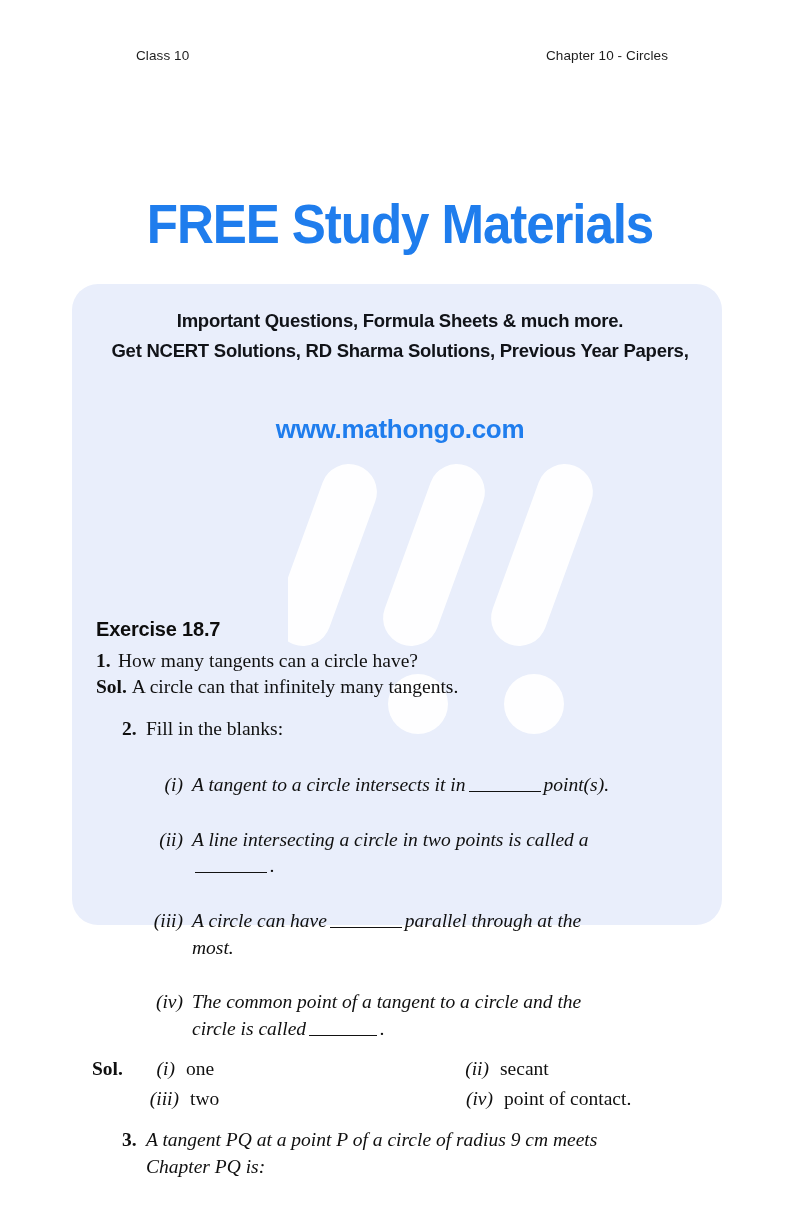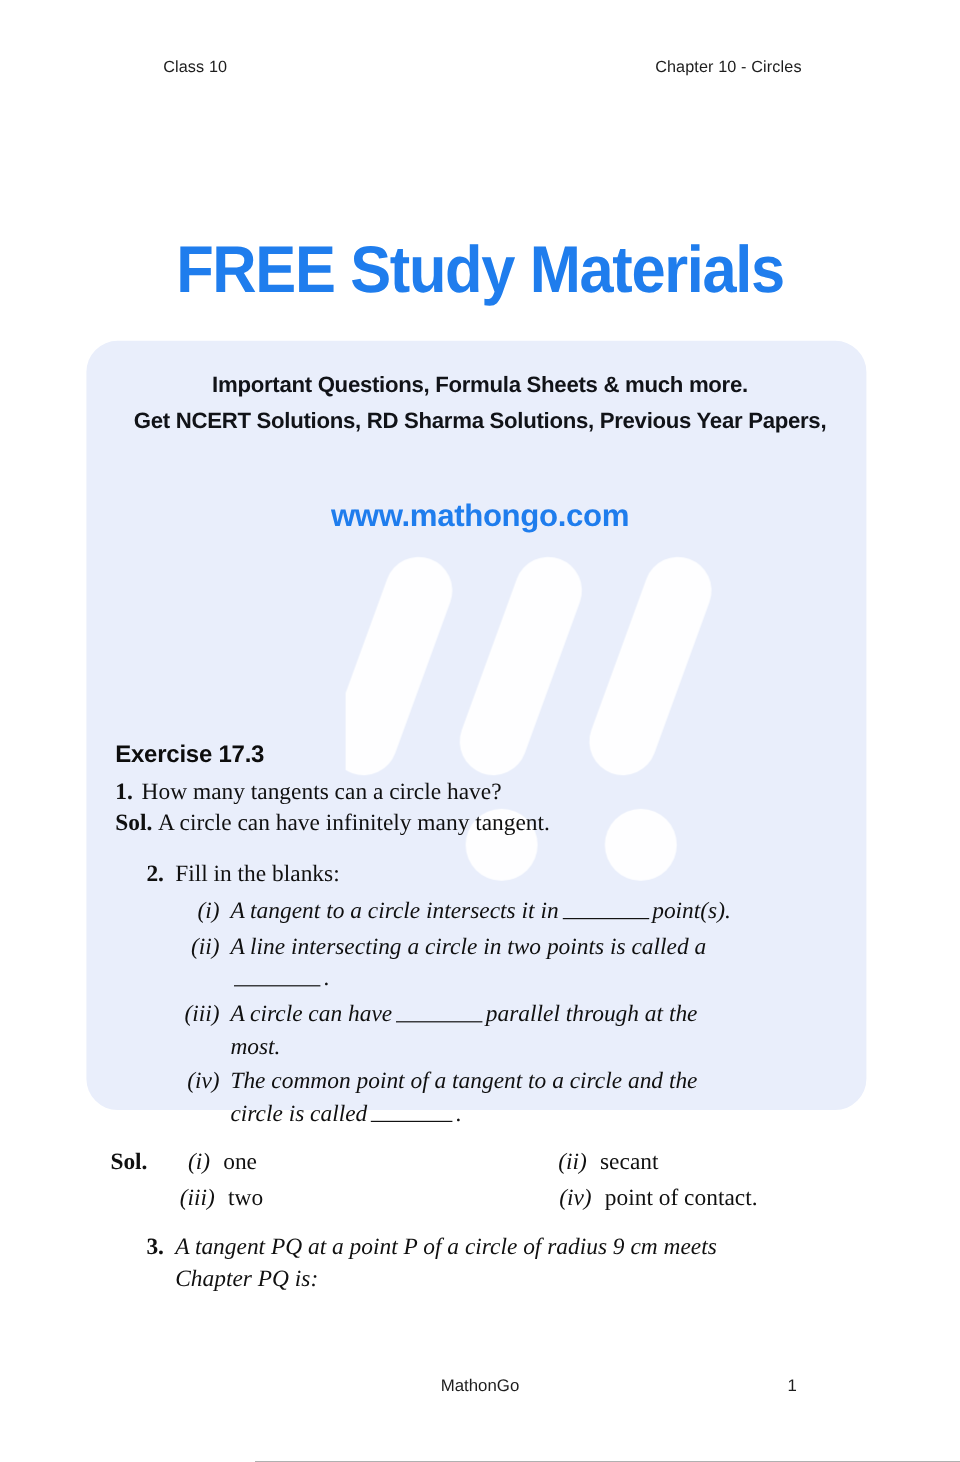--- a/index.html
+++ b/index.html
@@ -166,20 +166,21 @@
     width: 44px;
     text-align: right;
     padding-right: 9px;
     font-style: italic;
   }
   .subtext {
     font-style: italic;
     flex: 1 1 auto;
     text-align: justify;
     text-justify: inter-word;
+    margin-top: 25px;
   }
   .subtext.nojust { text-align: left; }
   .blank {
     display: inline-block;
     width: 72px;
     border-bottom: 1.6px solid #121212;
     margin: 0 3px -1px 3px;
     vertical-align: baseline;
   }
   .blank.short { width: 68px; }
@@ -289,29 +290,29 @@
     <h1 class="banner-title">FREE Study Materials</h1>
     <p class="banner-sub">
       <span>Important Questions, Formula Sheets &amp; much more.</span>
       <span>Get NCERT Solutions, RD Sharma Solutions, Previous Year Papers,</span>
     </p>
     <p class="banner-url">www.mathongo.com</p>
   </div>
 
   <div class="body-content">
 
-    <div class="exercise-heading">Exercise 17.3</div>
+    <div class="exercise-heading">Exercise 18.7</div>
 
     <div class="qline q1">
       <span class="qnum">1.</span>
       <span class="qtext">How many tangents can a circle have?</span>
     </div>
     <div class="solrow">
       <span class="sol-label">Sol.</span>
-      <span class="sol-text">&nbsp;<span>A circle can have infinitely many tangent.</span></span>
+      <span class="sol-text">&nbsp;<span>A circle can that infinitely many tangents.</span></span>
     </div>
 
     <div class="q2">
       <div class="qline">
         <span class="qnum">2.</span>
         <span class="qtext">Fill in the blanks:</span>
       </div>
 
       <div class="subitems">
 
@@ -368,18 +369,14 @@
         <span class="qnum">3.</span>
         <span class="q3-lines">
           <span class="l">A tangent PQ at a point P of a circle of radius 9 cm meets</span>
           <span class="l">Chapter PQ is:</span>
         </span>
       </div>
     </div>
 
   </div>
 
-  <div class="footer">
-    <span class="footer-brand">MathonGo</span>
-    <span class="footer-page">1</span>
-  </div>
 
 </div>
 
 </body></html>

